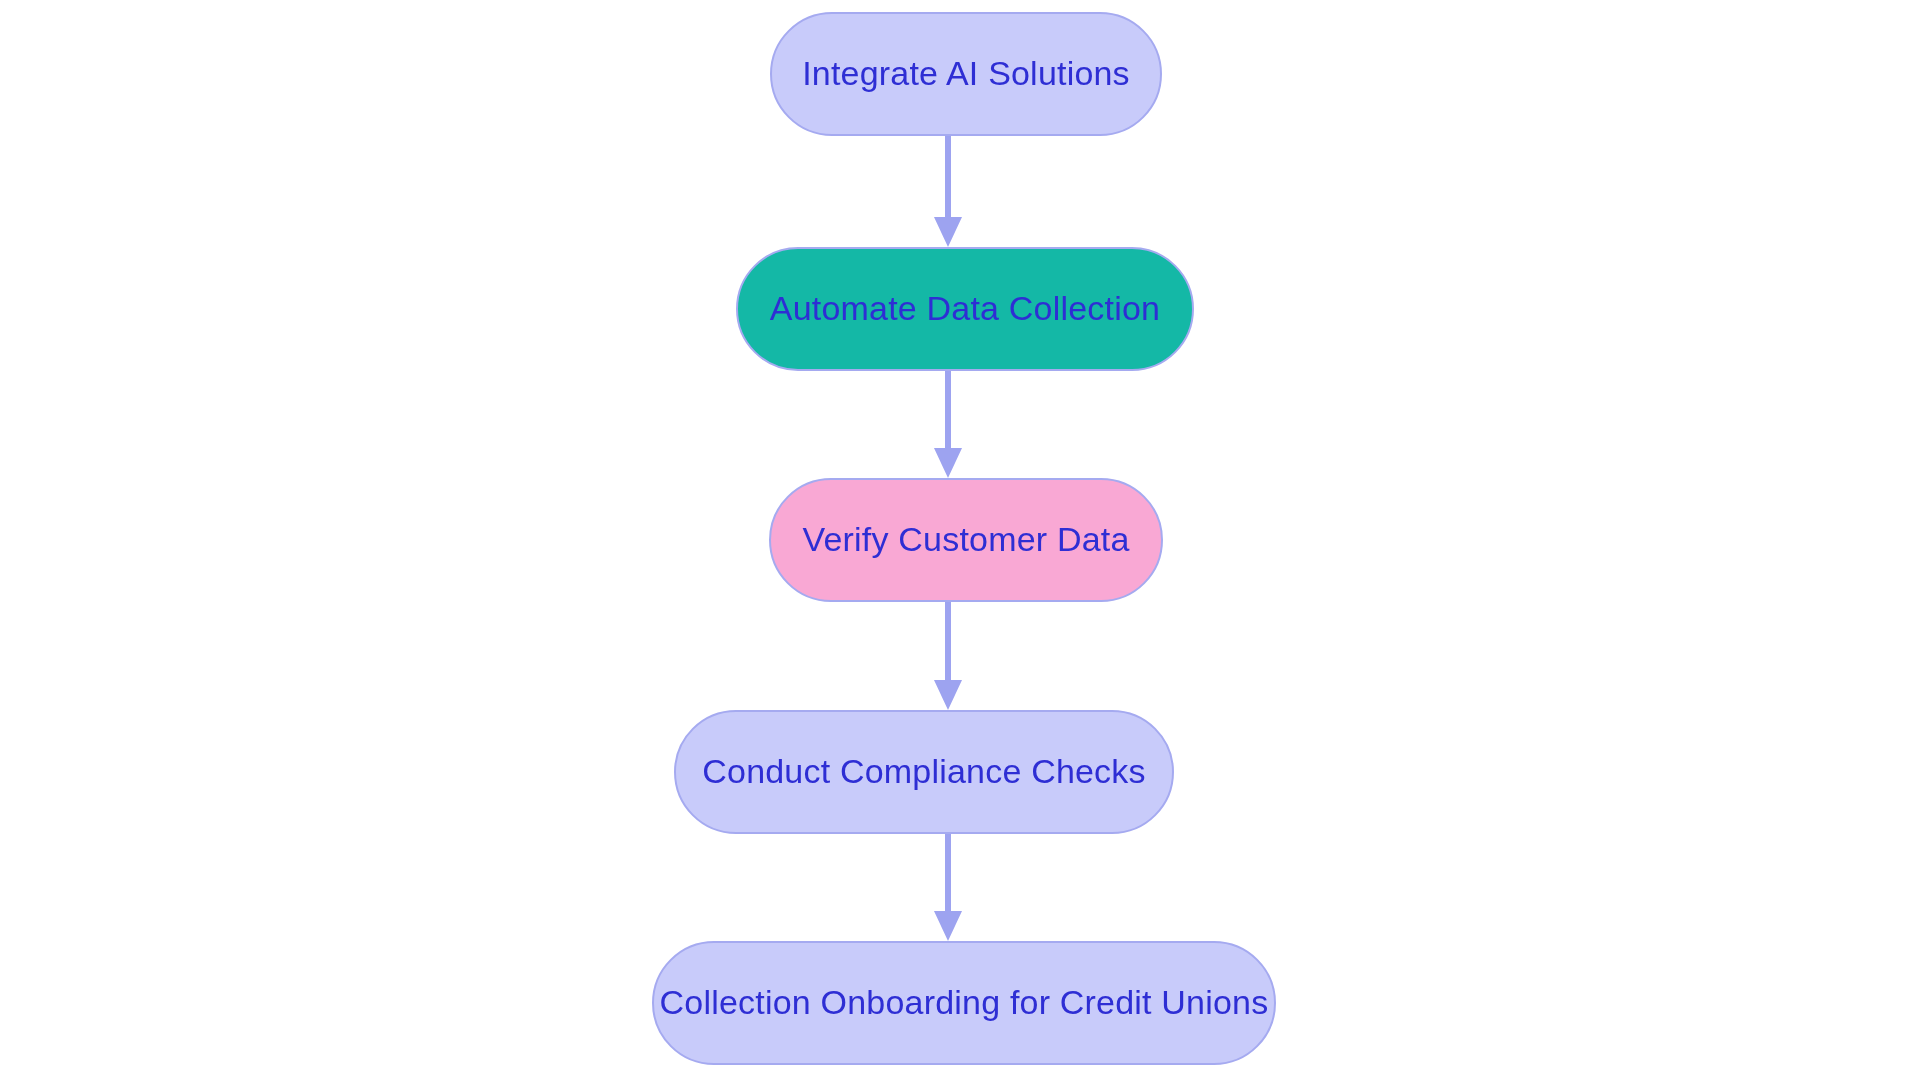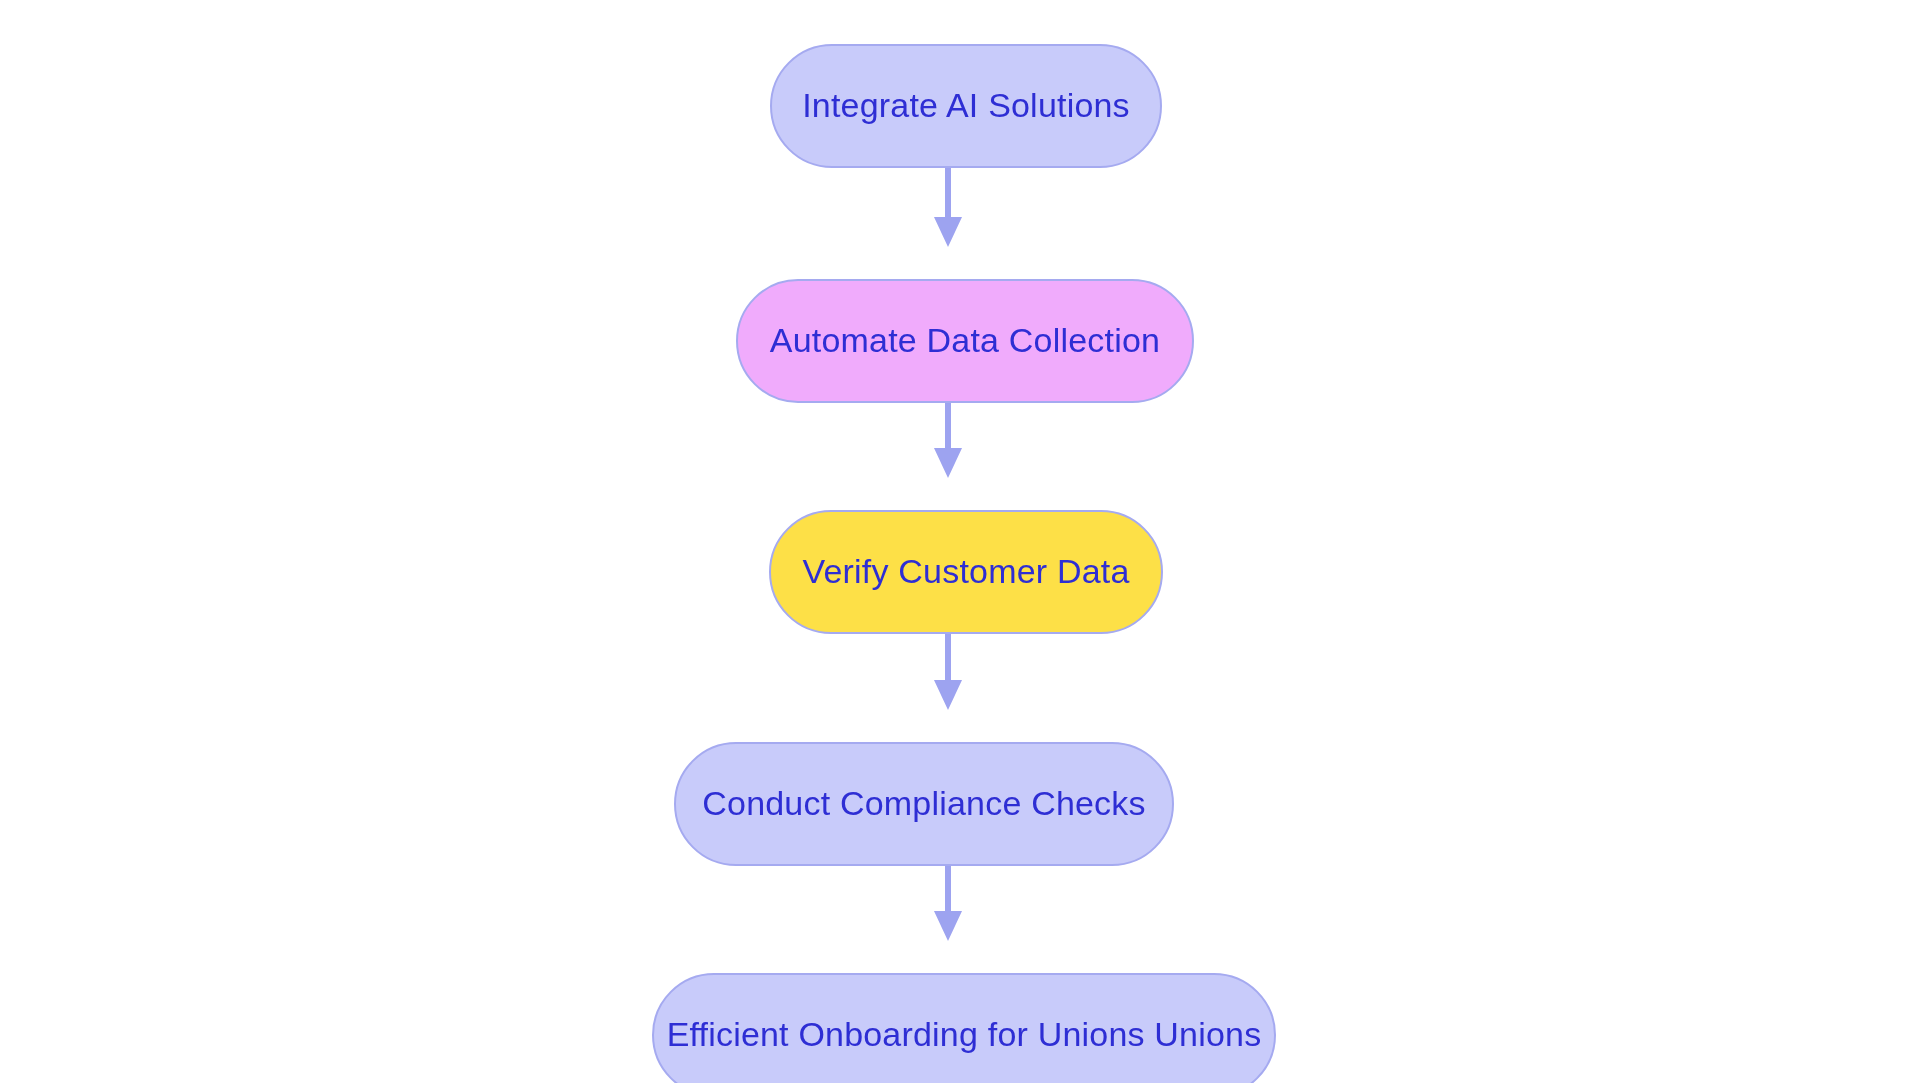--- a/index.html
+++ b/index.html
@@ -28,21 +28,20 @@
     border: 2px solid #a5aaf0;
     border-radius: 9999px;
     color: #2e2ed4;
     font-family: "Liberation Sans", sans-serif;
     font-size: 34px;
     font-weight: 400;
     letter-spacing: 0.2px;
     line-height: 1.1;
     white-space: nowrap;
     user-select: none;
-    margin-top: 32px;
   }
   .flow-node .node-label {
     display: block;
     padding: 0 4px;
   }
   .connector {
     position: absolute;
     pointer-events: none;
   }
   .connector svg {
@@ -77,29 +76,29 @@
       <svg width="32" height="107" viewBox="0 0 32 107" xmlns="http://www.w3.org/2000/svg">
         <rect x="13" y="0" width="6" height="77" fill="#9da3f0"></rect>
         <polygon points="2,77 30,77 16,107" fill="#9da3f0"></polygon>
       </svg>
     </div>
 
   <div class="flow-node" id="node-0" style="left: 770px; top: 12px; width: 392px; height: 124px; background: rgb(200, 203, 250); border-color: rgb(165, 170, 240); color: rgb(46, 46, 212);">
     <span class="node-label">Integrate AI Solutions</span>
   </div>
 
-  <div class="flow-node" id="node-1" style="left: 736px; top: 247px; width: 458px; height: 124px; background: #f0abfc; border-color: rgb(165, 170, 240); color: rgb(46, 46, 212);">
+  <div class="flow-node" id="node-1" style="left: 736px; top: 247px; width: 458px; height: 124px; background: #14b8a6; border-color: rgb(165, 170, 240); color: rgb(46, 46, 212);">
     <span class="node-label">Automate Data Collection</span>
   </div>
 
-  <div class="flow-node" id="node-2" style="left: 769px; top: 478px; width: 394px; height: 124px; background: #fde047; border-color: rgb(165, 170, 240); color: rgb(46, 46, 212);">
+  <div class="flow-node" id="node-2" style="left: 769px; top: 478px; width: 394px; height: 124px; background: #f9a8d4; border-color: rgb(165, 170, 240); color: rgb(46, 46, 212);">
     <span class="node-label">Verify Customer Data</span>
   </div>
 
   <div class="flow-node" id="node-3" style="left: 674px; top: 710px; width: 500px; height: 124px; background: rgb(200, 203, 250); border-color: rgb(165, 170, 240); color: rgb(46, 46, 212);">
     <span class="node-label">Conduct Compliance Checks</span>
   </div>
 
   <div class="flow-node" id="node-4" style="left: 652px; top: 941px; width: 624px; height: 124px; background: rgb(200, 203, 250); border-color: rgb(165, 170, 240); color: rgb(46, 46, 212);">
-    <span class="node-label">Efficient Onboarding for Unions Unions</span>
+    <span class="node-label">Collection Onboarding for Credit Unions</span>
   </div>
 
 </div>
 
 </body></html>

